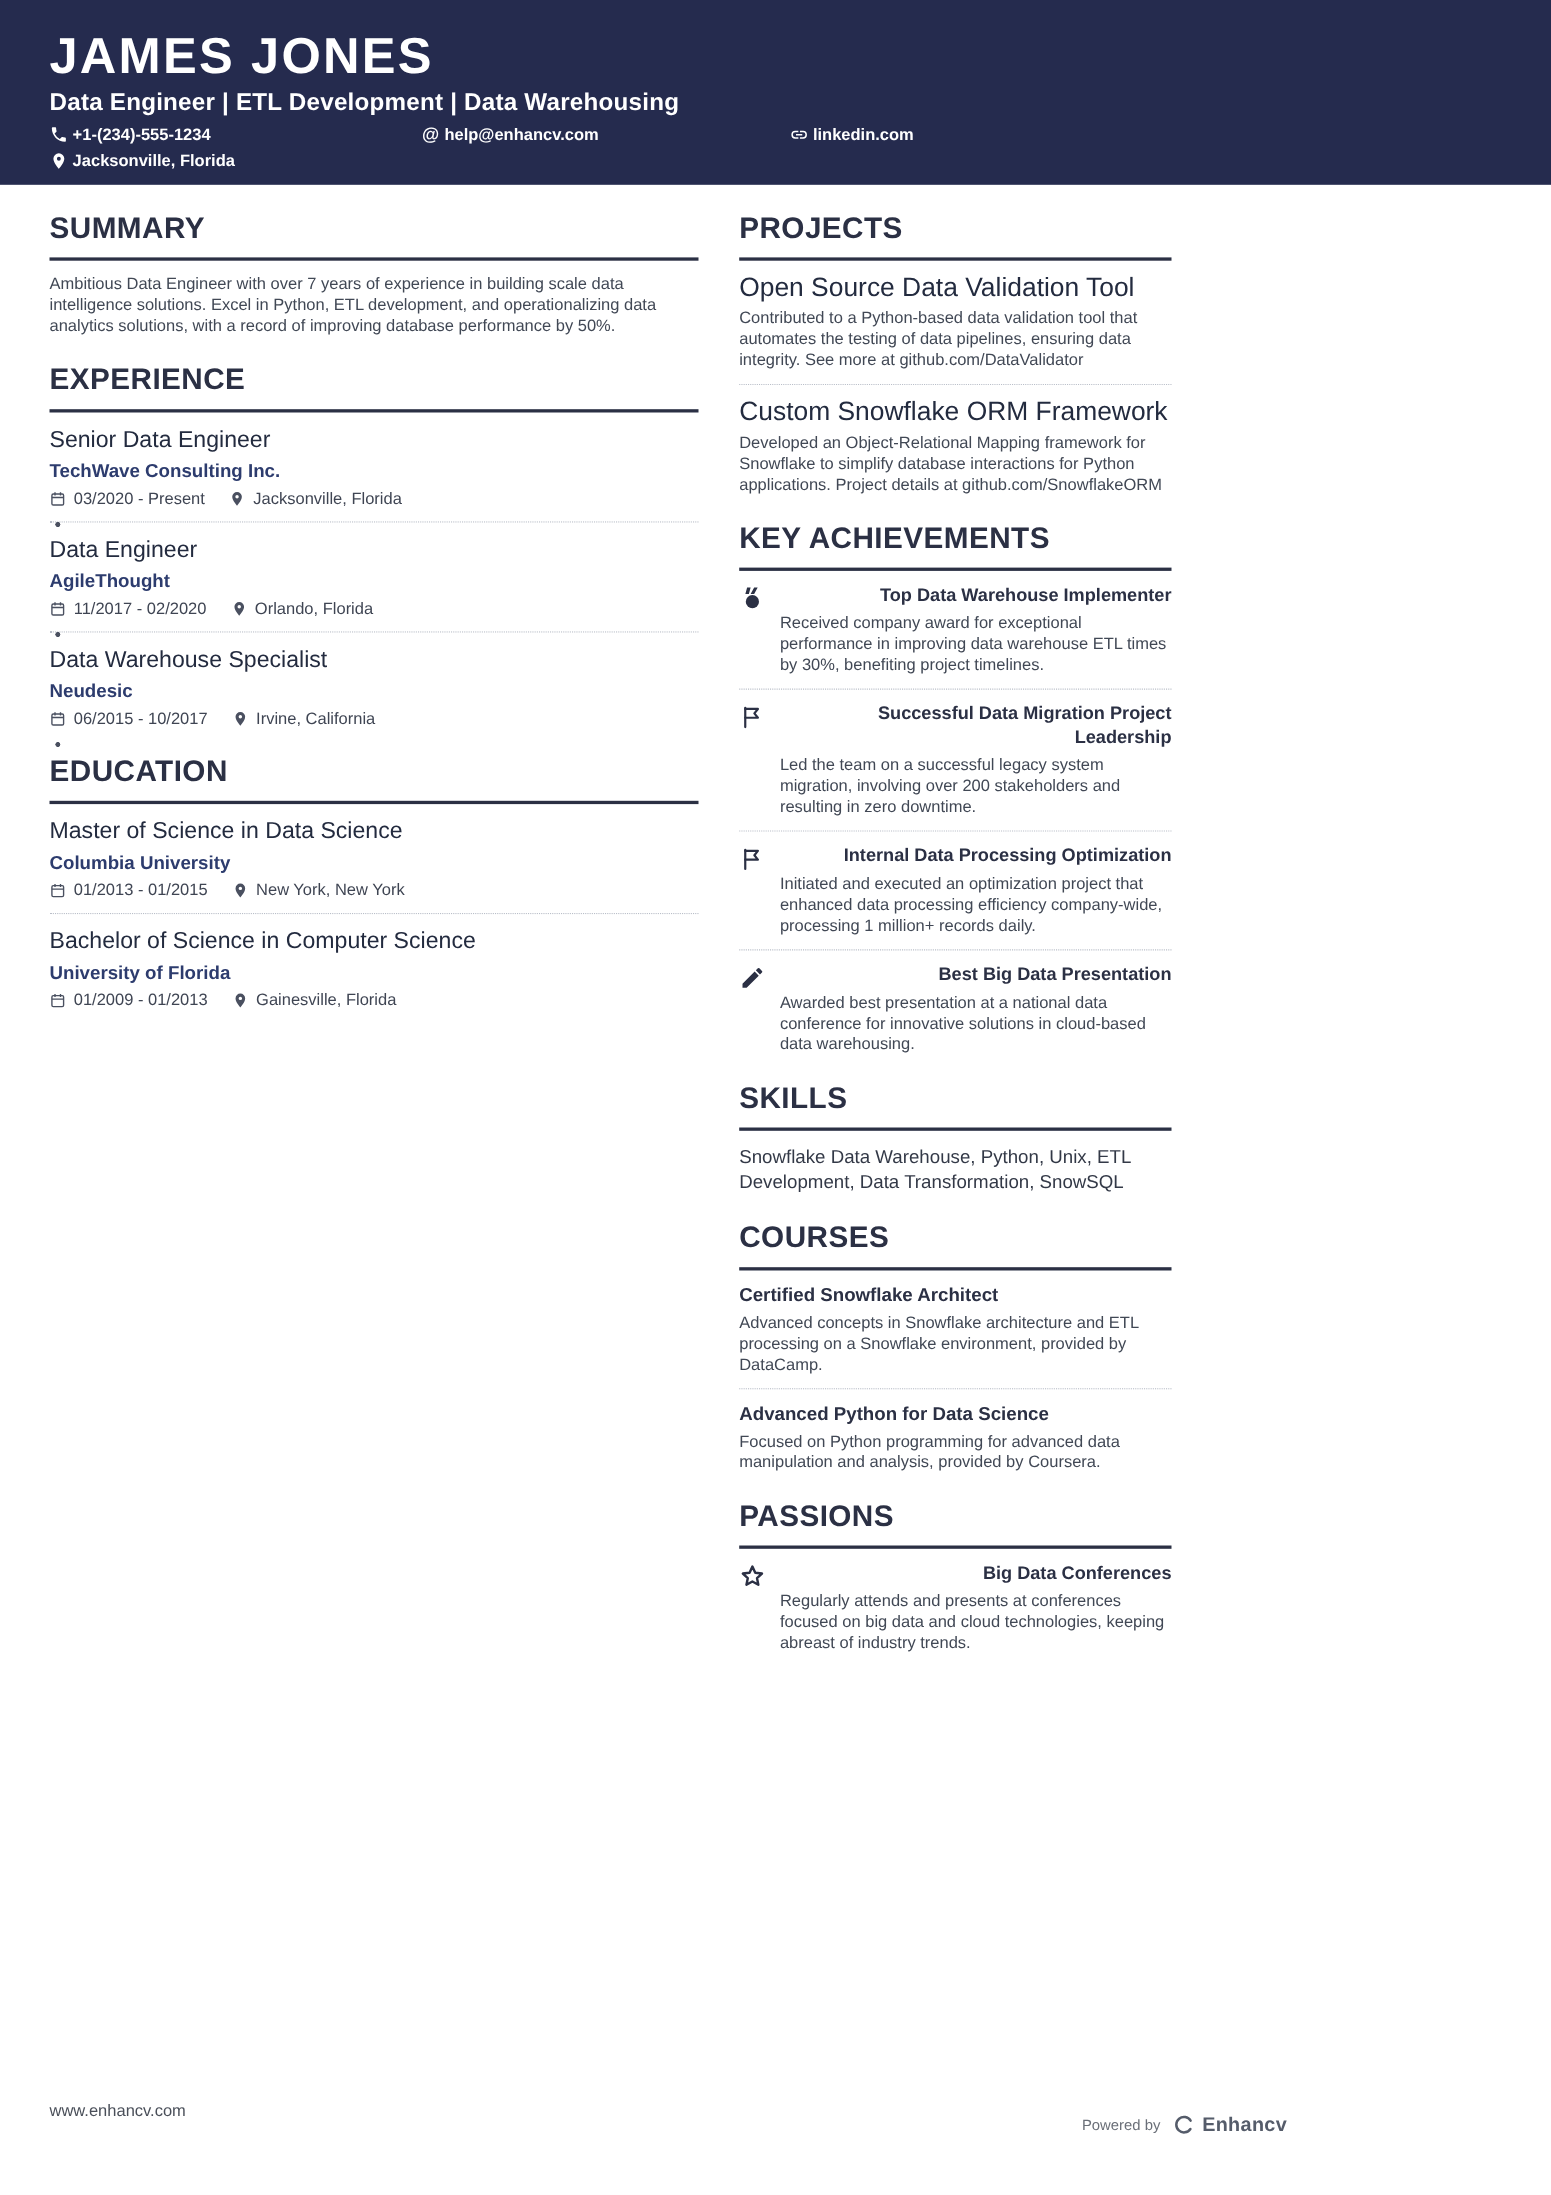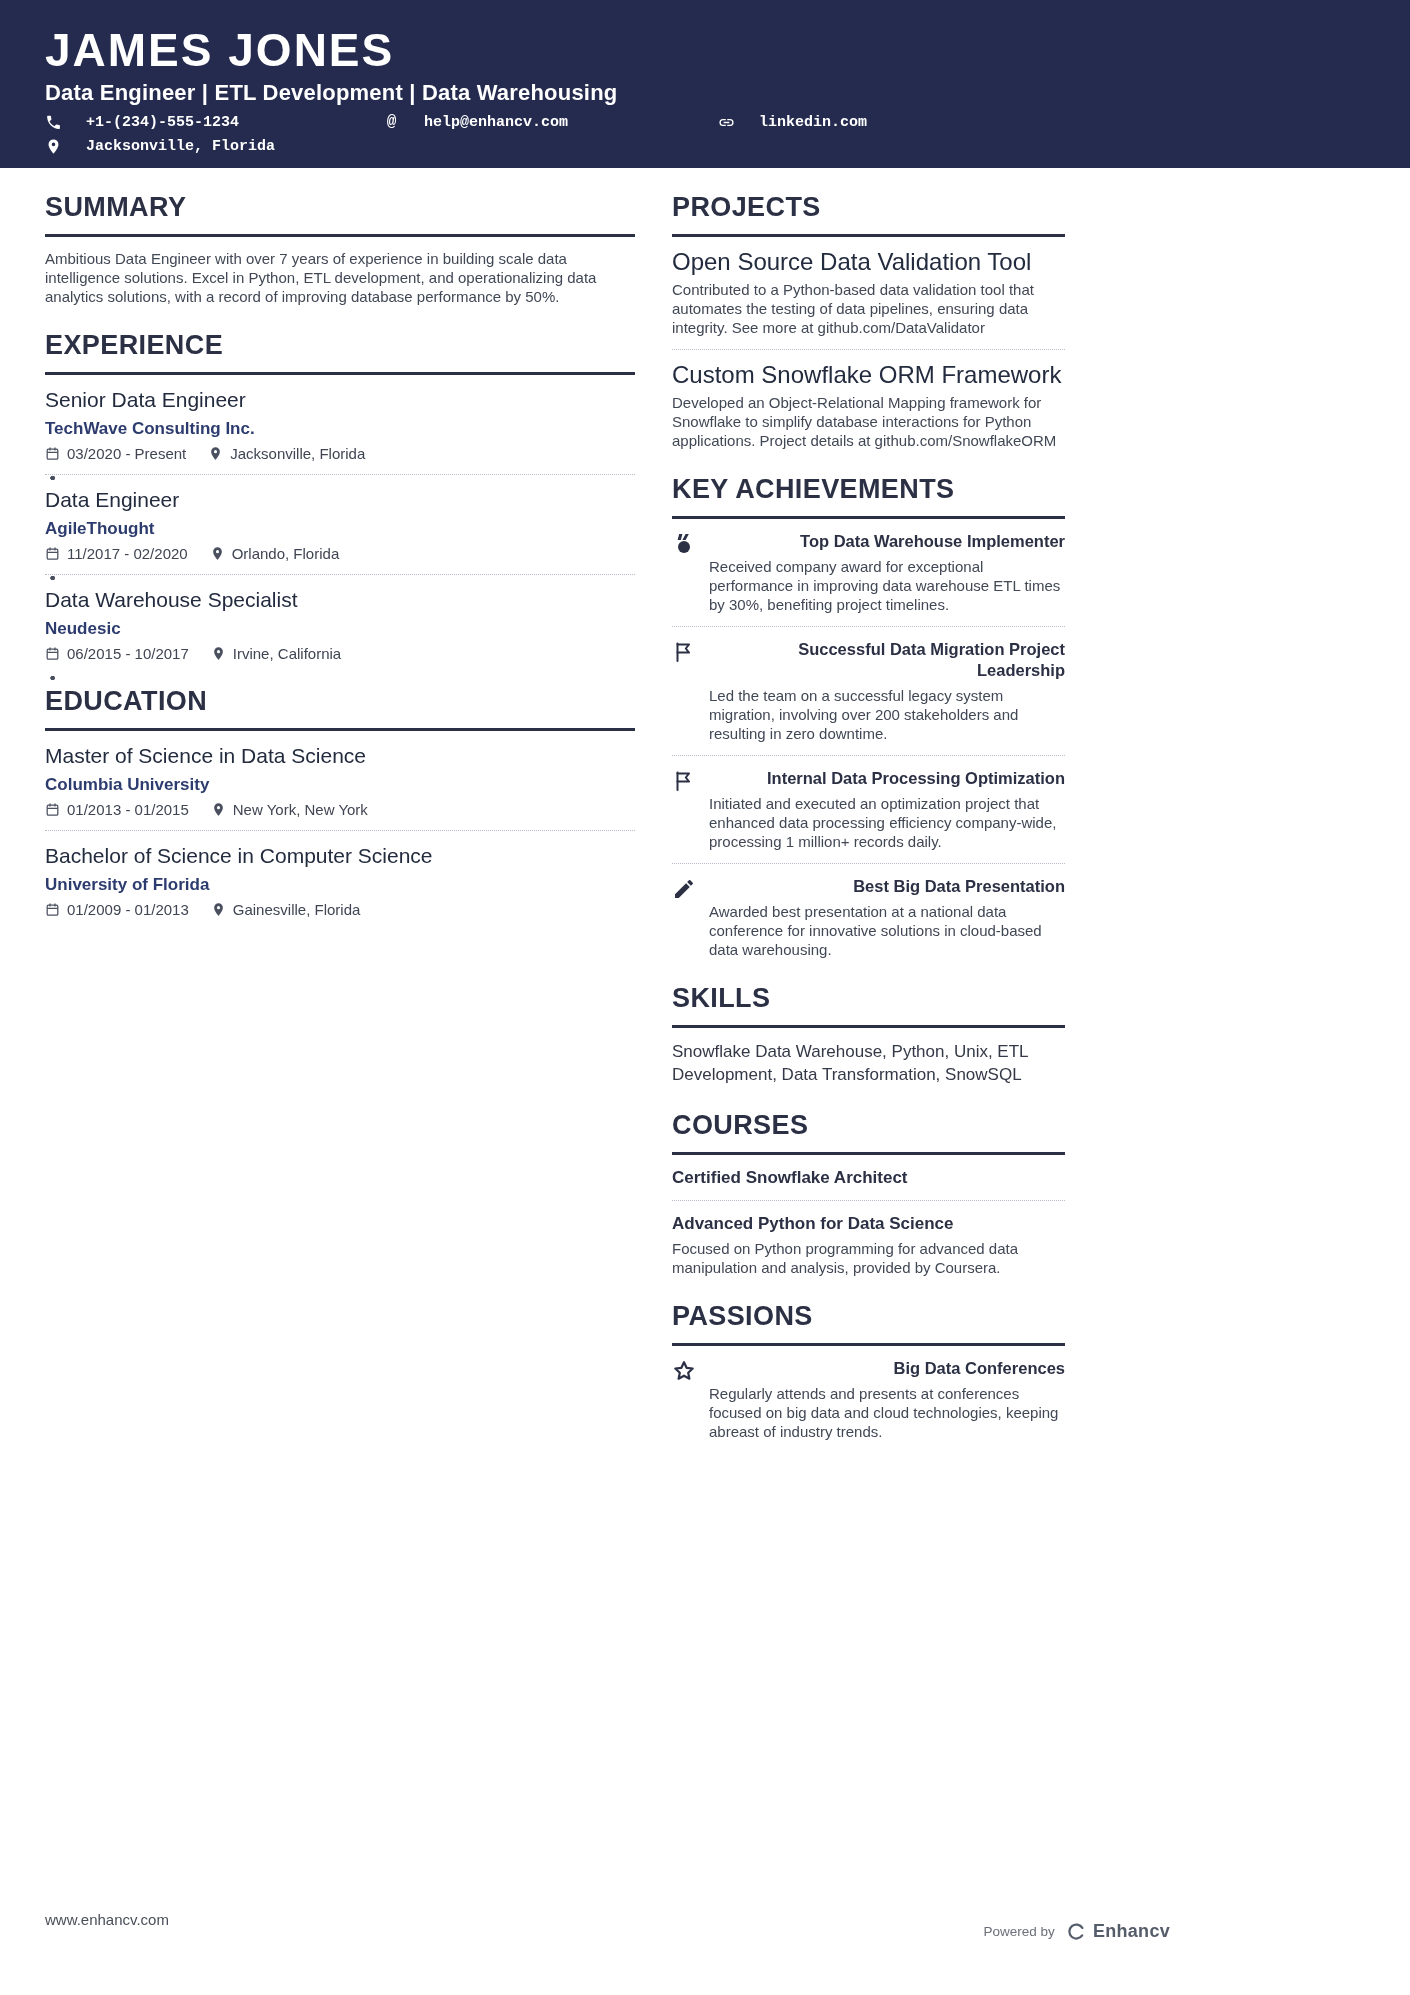--- a/index.html
+++ b/index.html
@@ -10,21 +10,21 @@
     color:var(--body-text,#414855);
   }
   .page { position:relative; width:1410px; height:1995px; background:#fff; overflow:hidden; }
 
   
   .hdr { background:var(--header-bg,#252b4e); color:#fff; padding:24px 45px 13px 45px; }
   .hdr h1 { font-size:46px; line-height:52px; font-weight:700; letter-spacing:2px; }
   .hdr-title { font-size:22px; line-height:26px; font-weight:700; margin-top:4px; letter-spacing:0.2px; }
   .contact-row { display:flex; align-items:center; margin-top:8px; font-size:15px; font-weight:700; }
   .contact-row.second { margin-top:7px; }
-  .contact-item { display:inline-flex; align-items:center; gap:24px;font-family:Liberation Mono, monospace; }
+  .contact-item { display:inline-flex; align-items:center; gap:4px; }
   .contact-item.c1 { width:338px; }
   .contact-item.c2 { width:335px; }
   .ic { display:inline-flex; align-items:center; justify-content:center; width:17px; height:17px; }
   .ic svg { width:100%; height:100%; display:block; }
   .at-glyph { font-size:16px; font-weight:700; line-height:17px; }
 
   
   .content { display:flex; width:1020px; margin-left:45px; align-items:flex-start; }
   .col-left { width:590px; margin-right:37px; }
   .col-right { width:393px; }
@@ -349,20 +349,21 @@
       <section>
         <h2 class="sec-h">SKILLS</h2>
         <p class="skills-text">Snowflake Data Warehouse, Python, Unix, ETL Development, Data Transformation, SnowSQL</p>
       </section>
 
       <section>
         <h2 class="sec-h">COURSES</h2>
         <div id="courses-host">
             <article class="course">
     <h3 class="course-title">Certified Snowflake Architect</h3>
+    <p class="course-text">Advanced concepts in Snowflake architecture and ETL processing on a Snowflake environment, provided by DataCamp.</p>
     <div class="dotted"></div>
   </article>
             <article class="course">
     <h3 class="course-title">Advanced Python for Data Science</h3>
     <p class="course-text">Focused on Python programming for advanced data manipulation and analysis, provided by Coursera.</p>
 
   </article>
           </div>
       </section>
 

